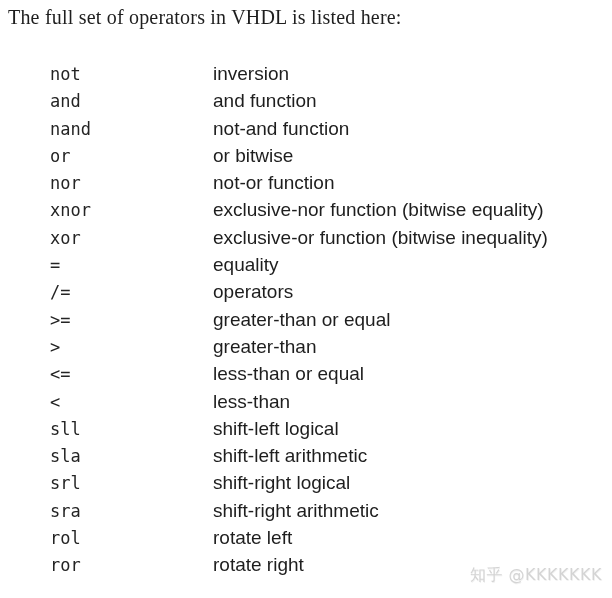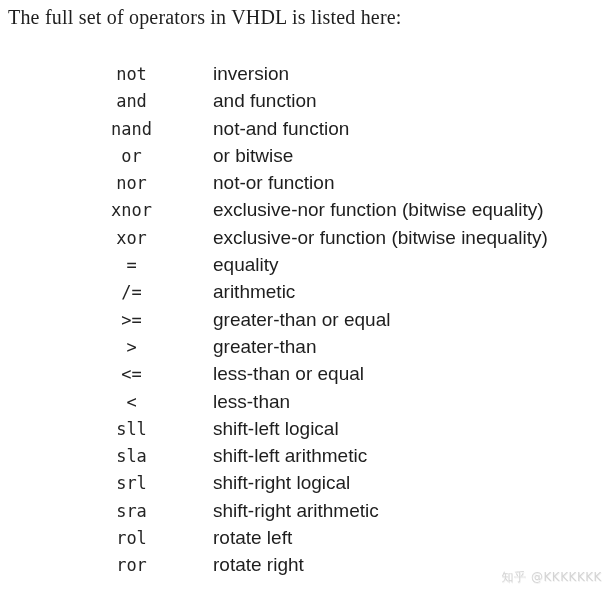--- a/index.html
+++ b/index.html
@@ -29,40 +29,39 @@
     left: 50px;
     top: 60px;
     width: 540px;
   }
   .op-row {
     display: flex;
     align-items: baseline;
     height: 27.3px;
     line-height: 27.3px;
     white-space: nowrap;
-    text-align: center;
   }
   .op-cell {
     width: 163px;
     flex: 0 0 163px;
     font-family: "DejaVu Sans Mono", "Liberation Mono", monospace;
     font-size: 17px;
     color: #242424;
   }
   .desc-cell {
     font-family: Liberation Sans, sans-serif;
     font-size: 19px;
     color: #1e1e1e;
   }
   .watermark {
     position: absolute;
     right: 10px;
     bottom: 12px;
     font-family: "DejaVu Sans", sans-serif;
-    font-size: 12px;
+    font-size: 16px;
     color: #d4d4d4;
     text-shadow: 0.5px 0.5px 0 #f2f2f2;
     letter-spacing: 0.5px;
     white-space: nowrap;
   }
 </style>
 </head>
 <body>
 
 <div class="page-title">The full set of operators in VHDL is listed here:</div>
@@ -103,21 +102,21 @@
     <span class="desc-cell">exclusive-or function (bitwise inequality)</span>
   </div>
 
   <div class="op-row">
     <span class="op-cell">=</span>
     <span class="desc-cell">equality</span>
   </div>
 
   <div class="op-row">
     <span class="op-cell">/=</span>
-    <span class="desc-cell">arithmetic</span>
+    <span class="desc-cell">operators</span>
   </div>
 
   <div class="op-row">
     <span class="op-cell">&gt;=</span>
     <span class="desc-cell">greater-than or equal</span>
   </div>
 
   <div class="op-row">
     <span class="op-cell">&gt;</span>
     <span class="desc-cell">greater-than</span>

